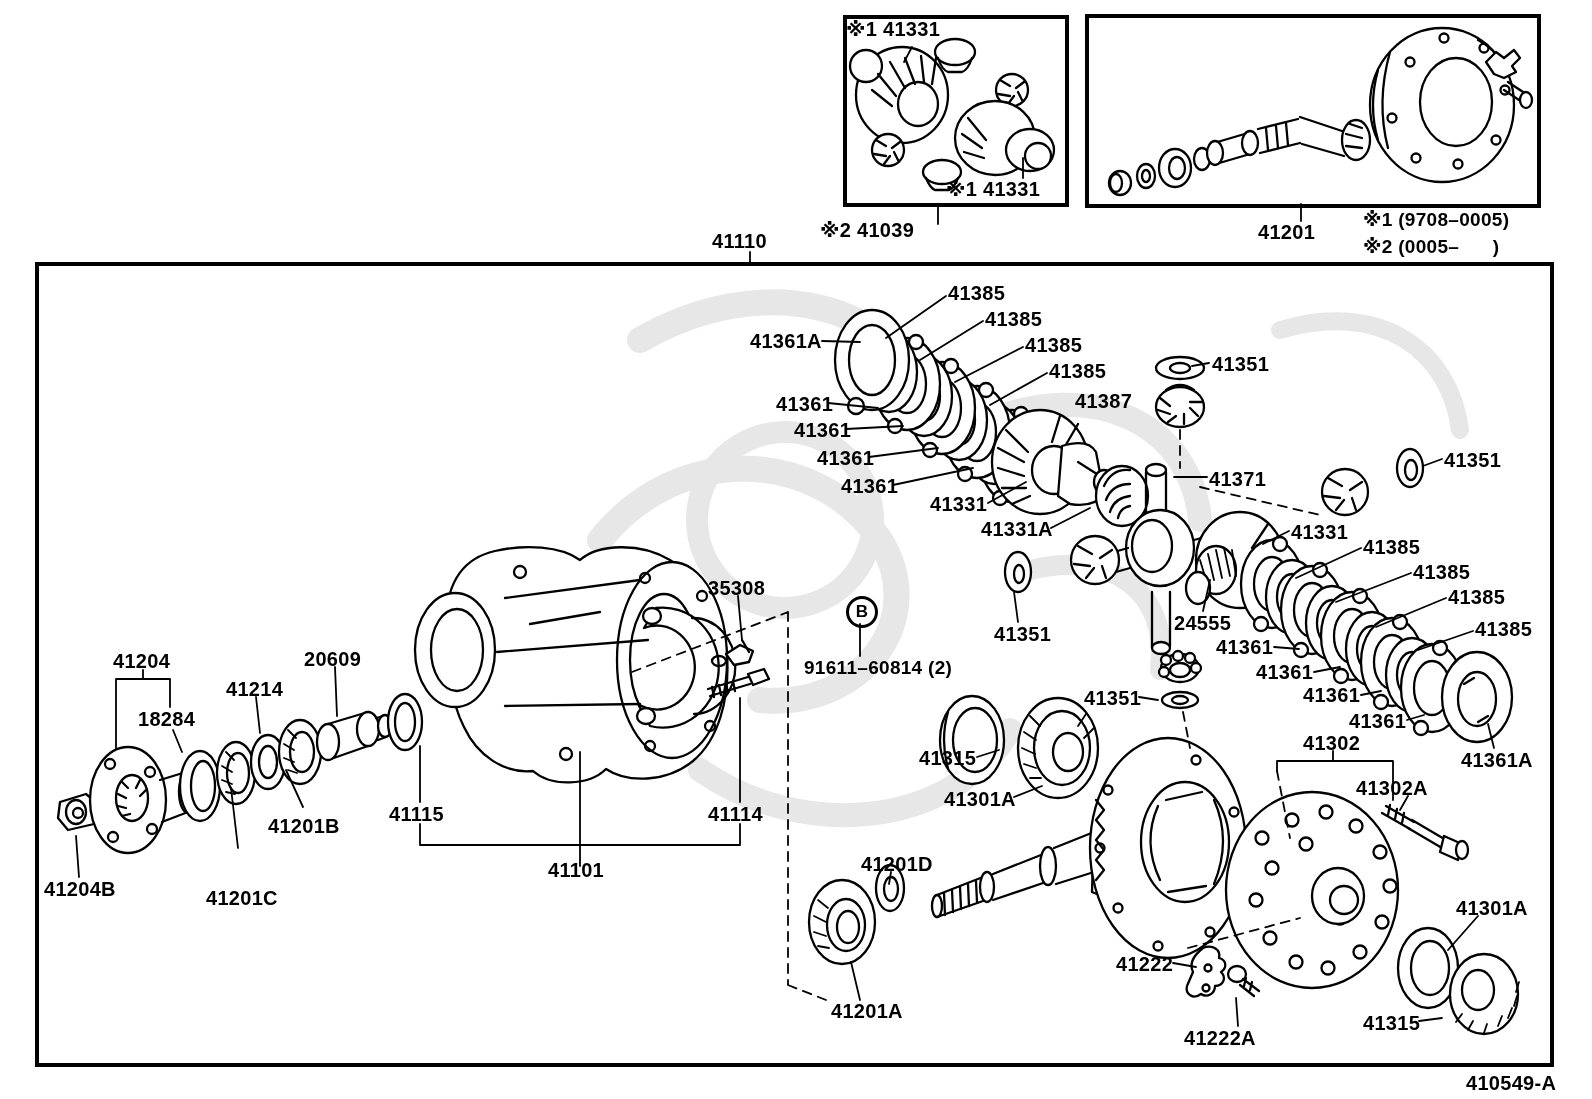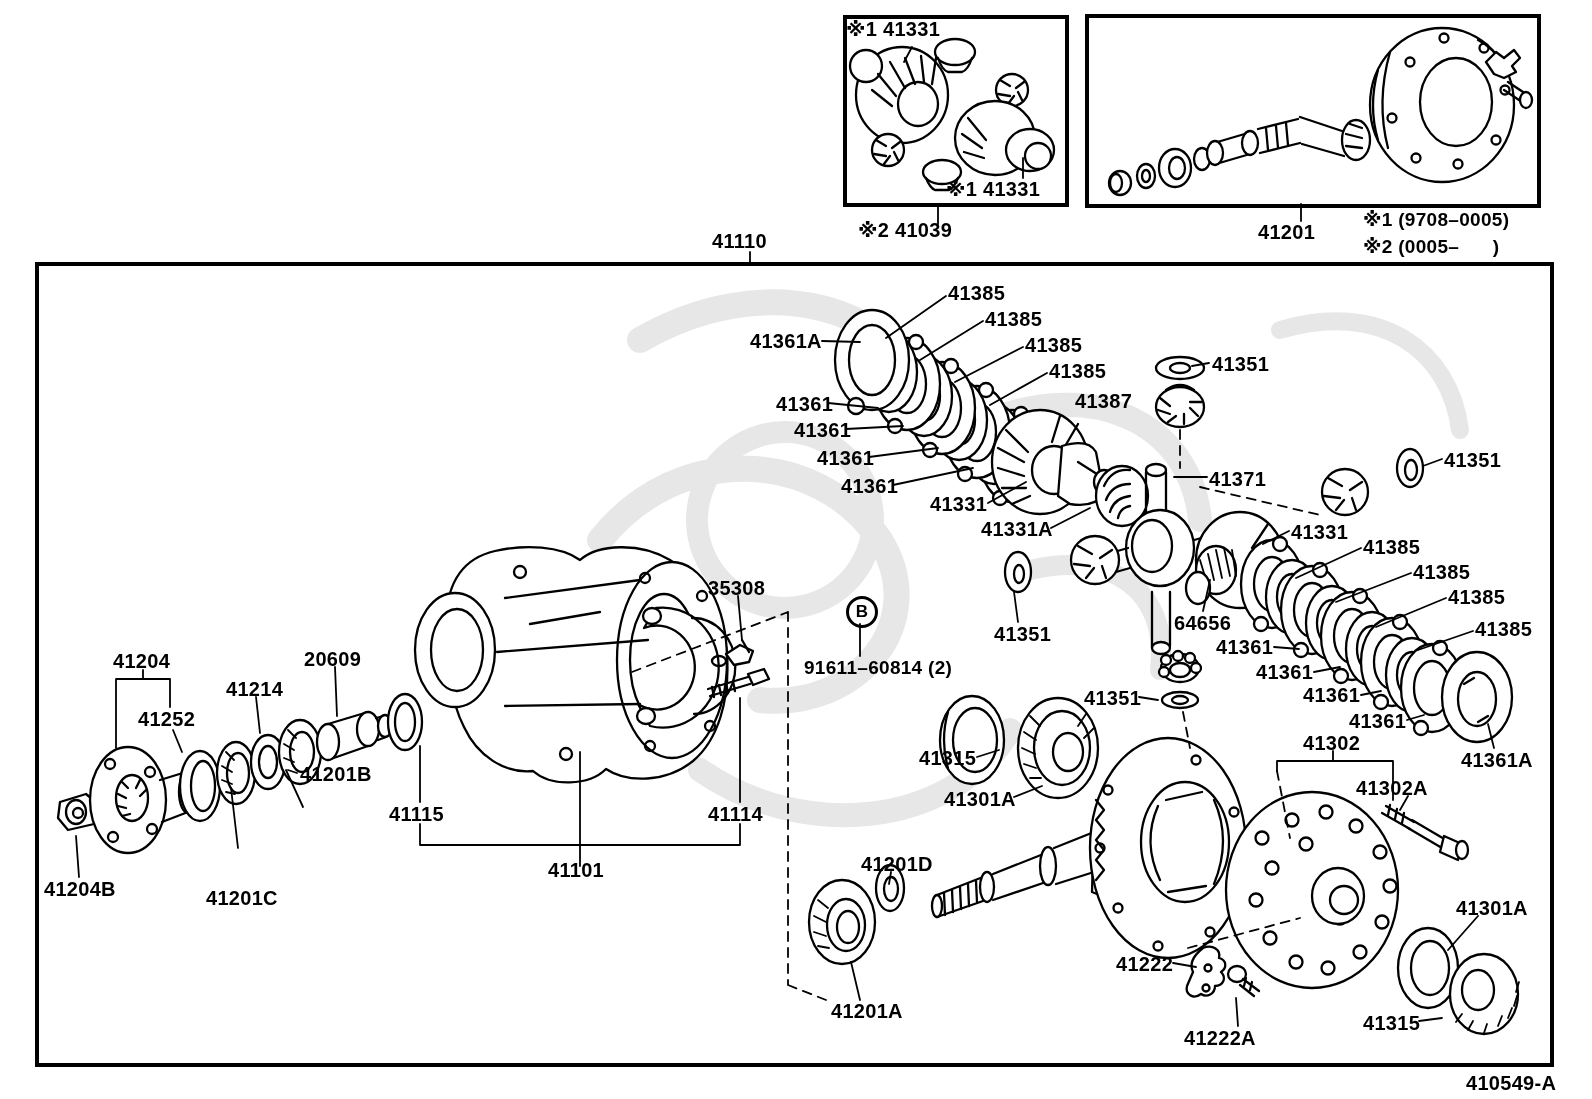--- a/index.html
+++ b/index.html
@@ -367,21 +367,21 @@
     <g class="s thin d">
       <path d="M632,672 L788,612 M788,612 L788,985 M788,985 L826,1000"></path>
       <path d="M1180,430 L1180,468 M1200,487 L1320,515 M1183,712 L1190,748"></path>
       <path d="M1188,948 L1300,918 M1277,771 L1290,838"></path>
     </g>
   </svg>
 
   <span class="lbl" style="left:712px;top:231px;">41110</span>
   <span class="lbl" style="left:846px;top:19px;">※1 41331</span>
   <span class="lbl" style="left:946px;top:179px;">※1 41331</span>
-  <span class="lbl" style="left:858px;top:220px;">※2 41039</span>
+  <span class="lbl" style="left:820px;top:220px;">※2 41039</span>
   <span class="lbl" style="left:1258px;top:222px;">41201</span>
   <span class="lbl sm" style="left:1363px;top:210px;">※1 (9708–0005)</span>
   <span class="lbl sm" style="left:1363px;top:237px;">※2 (0005–      )</span>
   <span class="lbl" style="left:1466px;top:1073px;">410549-A</span>
 
   <span class="lbl" style="left:948px;top:283px;">41385</span>
   <span class="lbl" style="left:985px;top:309px;">41385</span>
   <span class="lbl" style="left:1025px;top:335px;">41385</span>
   <span class="lbl" style="left:1049px;top:361px;">41385</span>
   <span class="lbl" style="left:750px;top:331px;">41361A</span>
@@ -393,21 +393,21 @@
   <span class="lbl" style="left:841px;top:476px;">41361</span>
   <span class="lbl" style="left:930px;top:494px;">41331</span>
   <span class="lbl" style="left:981px;top:519px;">41331A</span>
   <span class="lbl" style="left:1209px;top:469px;">41371</span>
   <span class="lbl" style="left:1444px;top:450px;">41351</span>
   <span class="lbl" style="left:1291px;top:522px;">41331</span>
   <span class="lbl" style="left:1363px;top:537px;">41385</span>
   <span class="lbl" style="left:1413px;top:562px;">41385</span>
   <span class="lbl" style="left:1448px;top:587px;">41385</span>
   <span class="lbl" style="left:1475px;top:619px;">41385</span>
-  <span class="lbl" style="left:1174px;top:613px;">64656</span>
+  <span class="lbl" style="left:1174px;top:613px;">24555</span>
   <span class="lbl" style="left:1216px;top:637px;">41361</span>
   <span class="lbl" style="left:1256px;top:662px;">41361</span>
   <span class="lbl" style="left:1303px;top:685px;">41361</span>
   <span class="lbl" style="left:1349px;top:711px;">41361</span>
   <span class="lbl" style="left:1303px;top:733px;">41302</span>
   <span class="lbl" style="left:1461px;top:750px;">41361A</span>
   <span class="lbl" style="left:1356px;top:778px;">41302A</span>
   <span class="lbl" style="left:994px;top:624px;">41351</span>
   <span class="lbl" style="left:1084px;top:688px;">41351</span>
   <span class="badge" style="left:846px;top:596px;">B</span>
@@ -415,22 +415,22 @@
   <span class="lbl" style="left:708px;top:578px;">35308</span>
   <span class="lbl" style="left:919px;top:748px;">41315</span>
   <span class="lbl" style="left:944px;top:789px;">41301A</span>
   <span class="lbl" style="left:861px;top:854px;">41201D</span>
   <span class="lbl" style="left:831px;top:1001px;">41201A</span>
   <span class="lbl" style="left:1116px;top:954px;">41222</span>
   <span class="lbl" style="left:1184px;top:1028px;">41222A</span>
   <span class="lbl" style="left:1456px;top:898px;">41301A</span>
   <span class="lbl" style="left:1363px;top:1013px;">41315</span>
   <span class="lbl" style="left:113px;top:651px;">41204</span>
-  <span class="lbl" style="left:138px;top:709px;">41252</span>
+  <span class="lbl" style="left:138px;top:709px;">18284</span>
   <span class="lbl" style="left:226px;top:679px;">41214</span>
   <span class="lbl" style="left:304px;top:649px;">20609</span>
-  <span class="lbl" style="left:268px;top:764px;margin-left:32px;">41201B</span>
+  <span class="lbl" style="left:268px;top:816px;">41201B</span>
   <span class="lbl" style="left:206px;top:849px;margin-top:39px;">41201C</span>
   <span class="lbl" style="left:44px;top:879px;">41204B</span>
   <span class="lbl" style="left:389px;top:804px;">41115</span>
   <span class="lbl" style="left:708px;top:804px;">41114</span>
   <span class="lbl" style="left:548px;top:860px;">41101</span>
 </div>
 
 </body></html>

